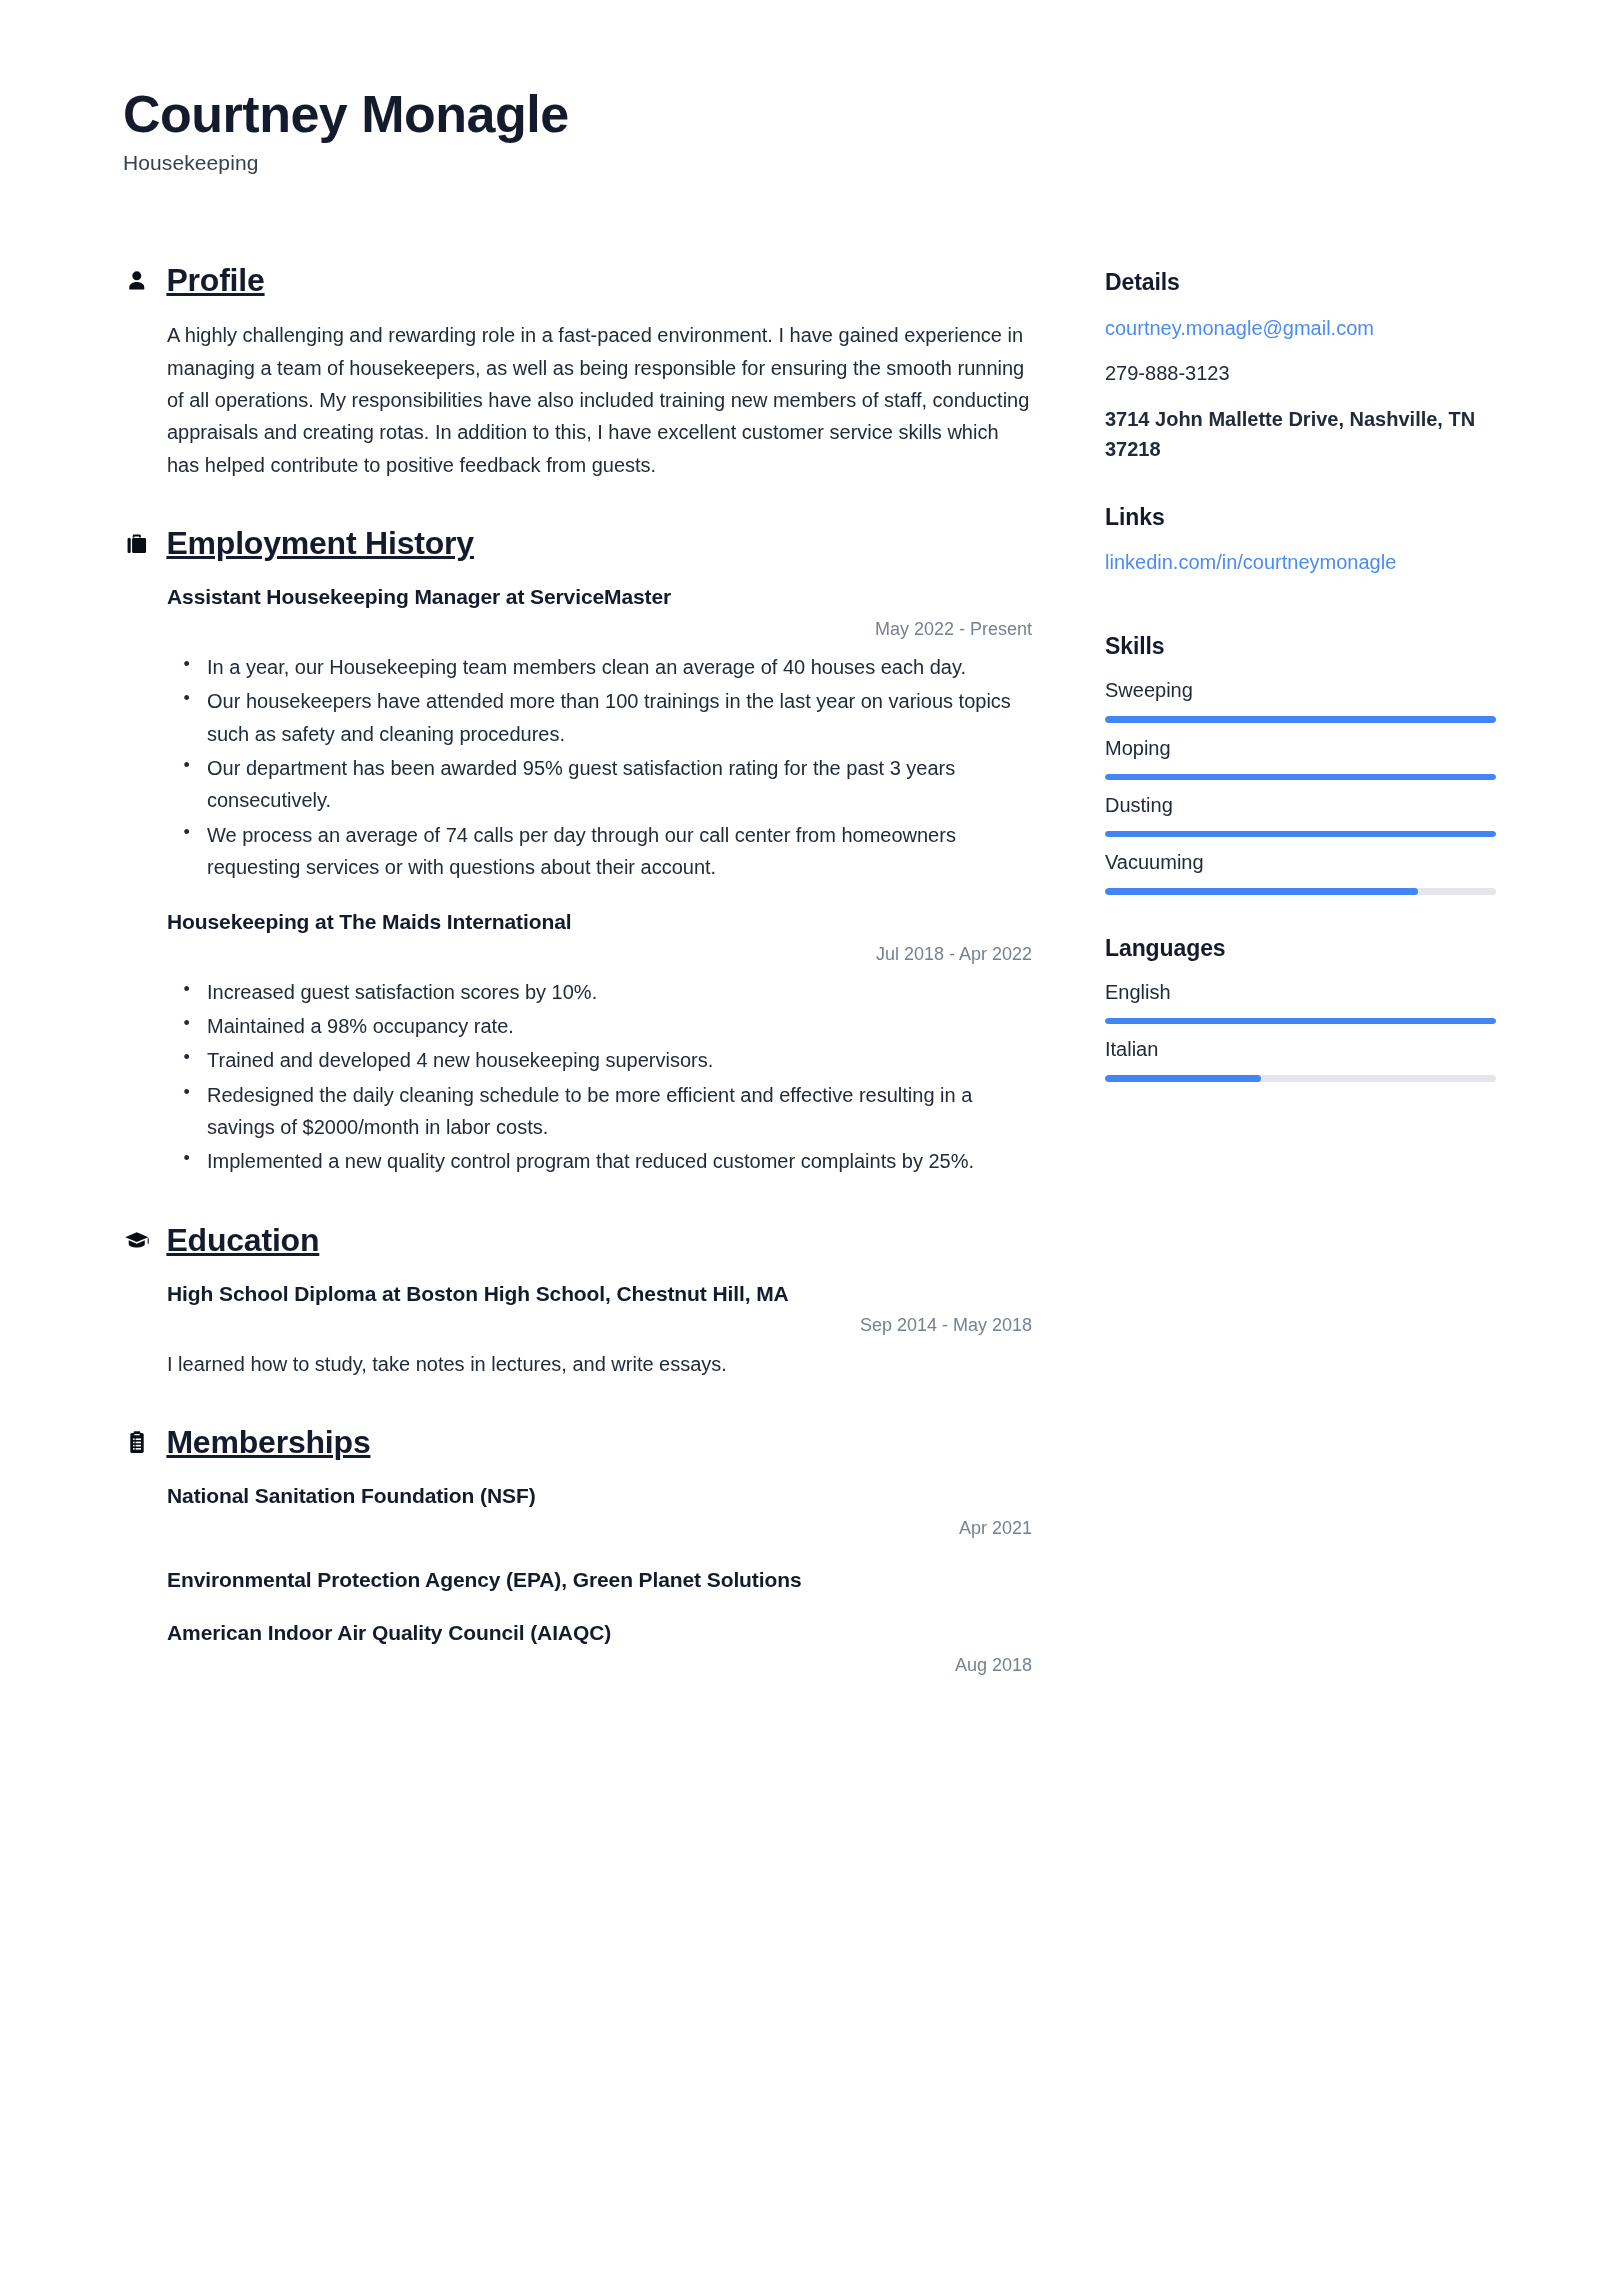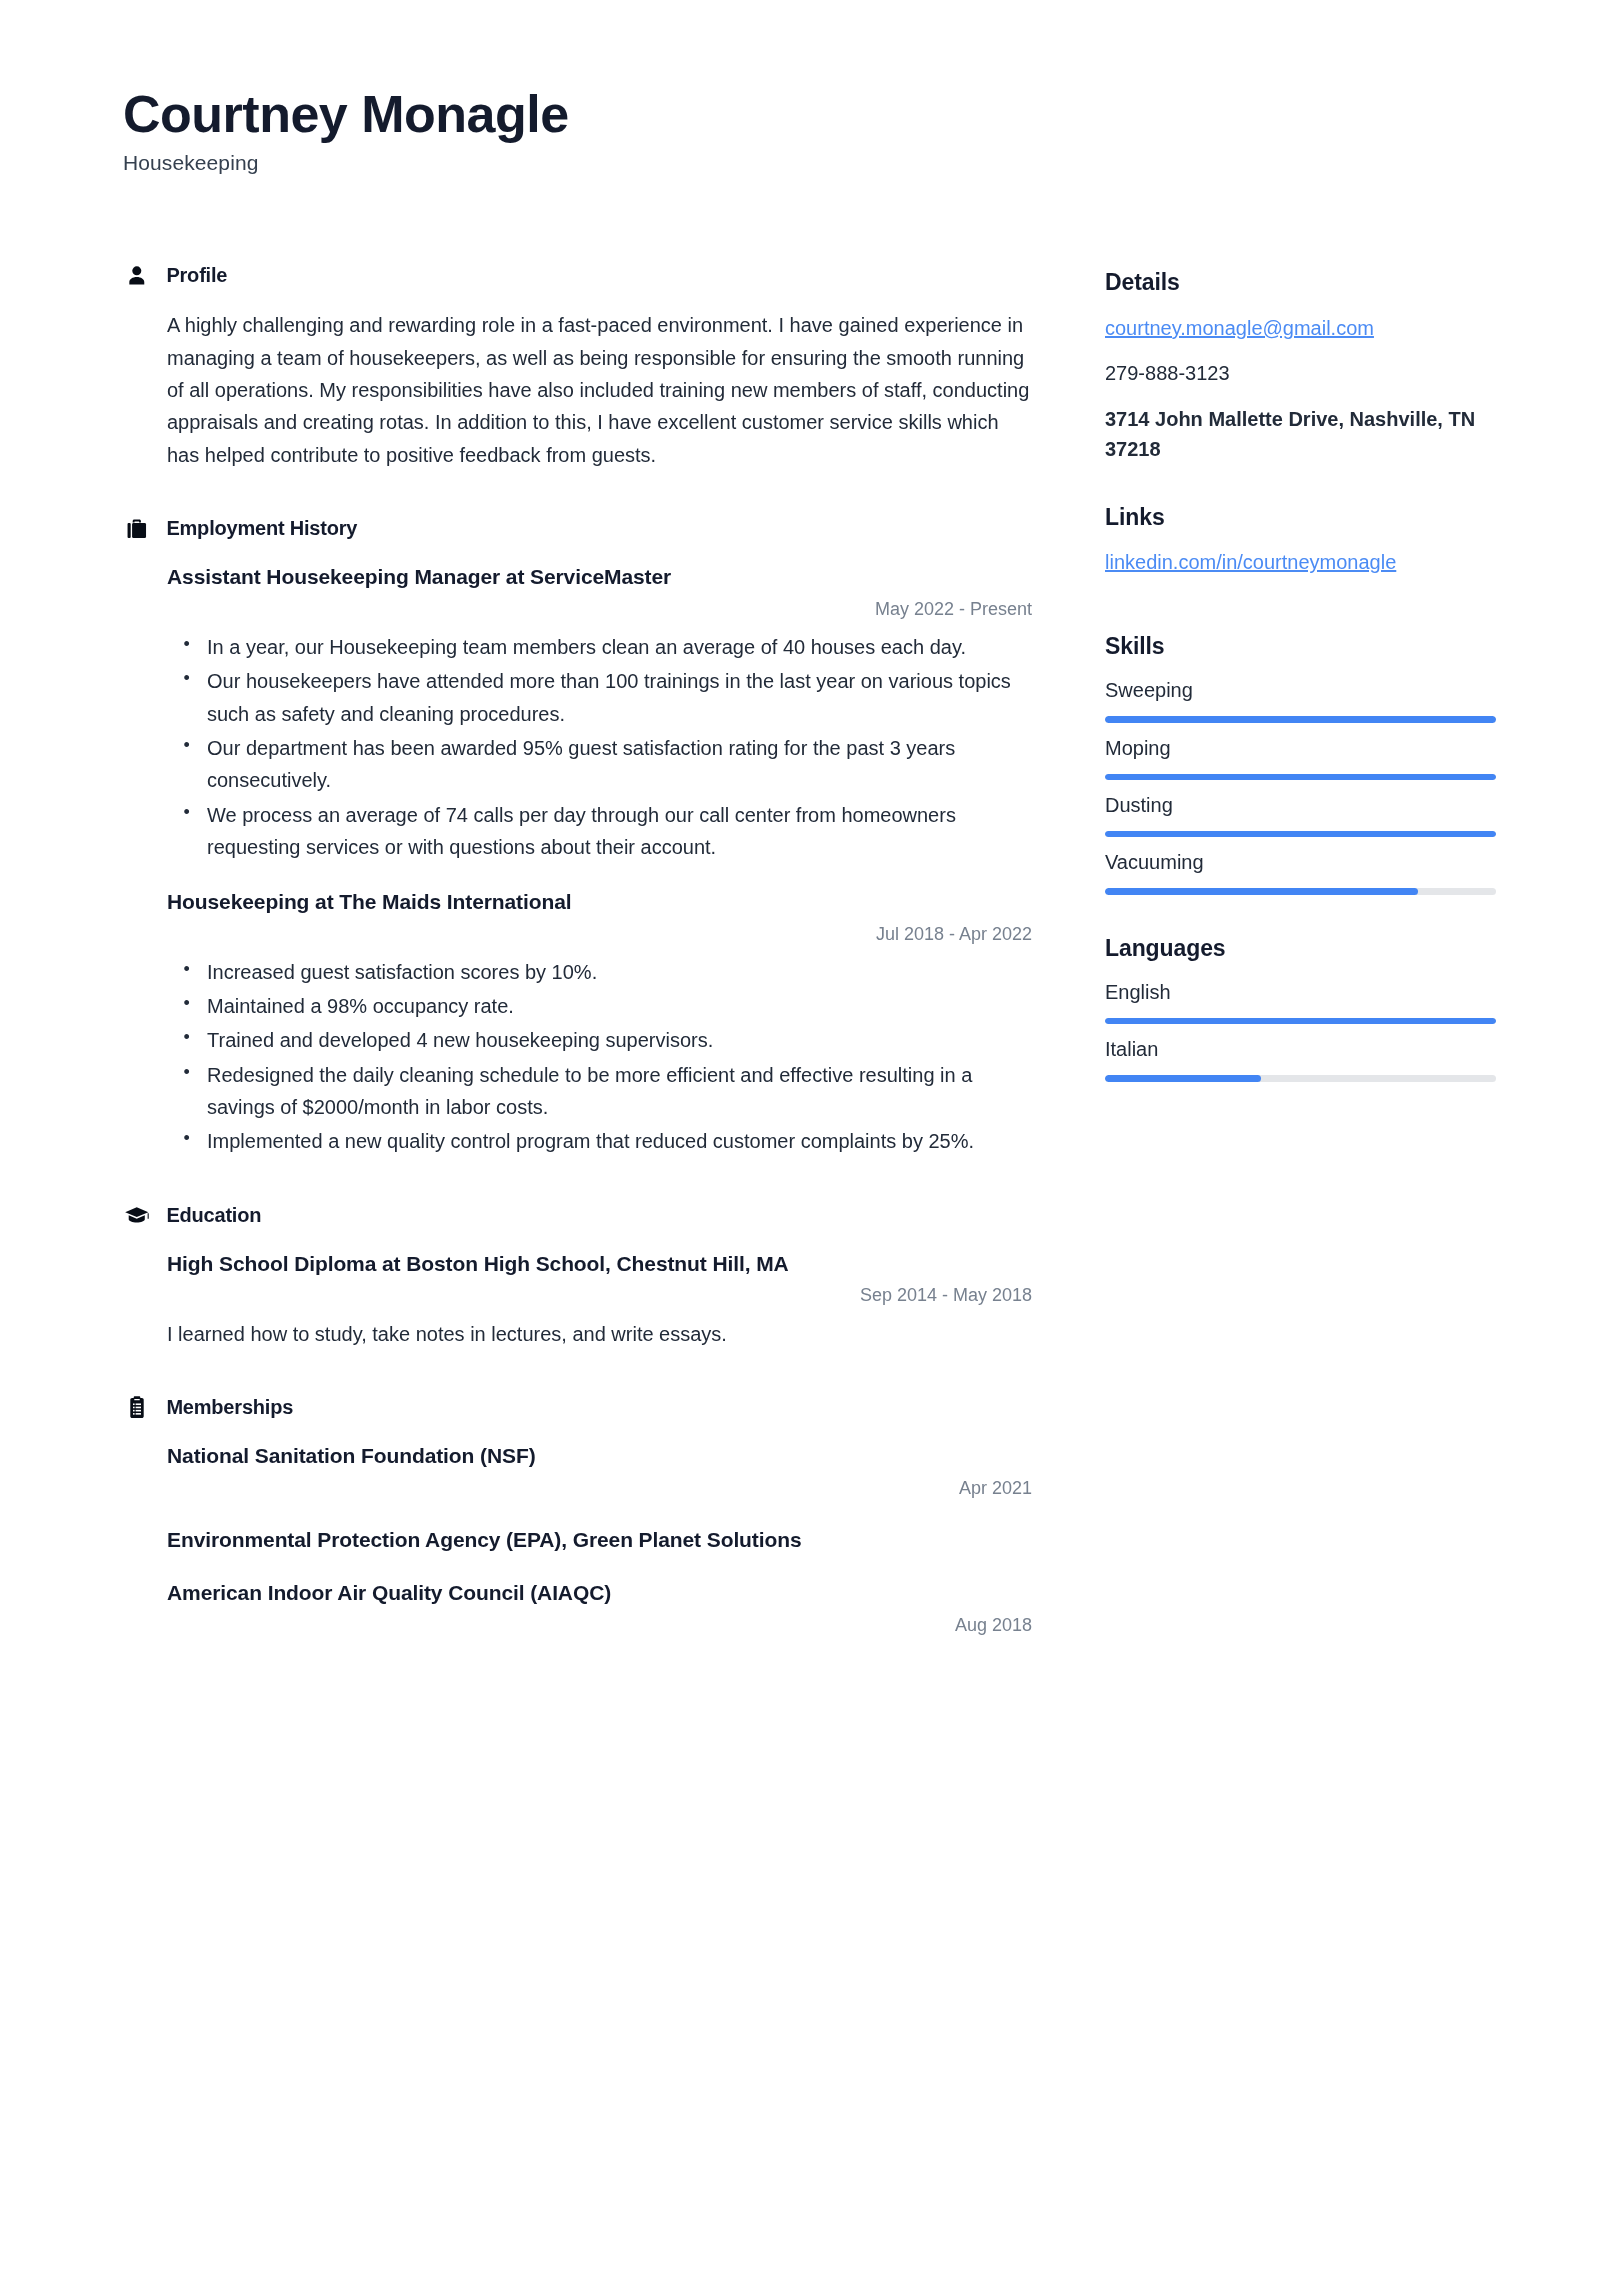--- a/index.html
+++ b/index.html
@@ -54,24 +54,25 @@
     width: 27px;
     height: 27px;
     display: inline-flex;
     align-items: center;
     justify-content: center;
     color: #080d16;
     flex: 0 0 27px;
   }
   .section-icon svg { display: block; }
   .section-title {
-    font-size: 20px;
+    font-size: 32px;
     font-weight: 600;
     color: #141b2d;
     letter-spacing: -0.2px;
+    text-decoration: underline;
   }
   .section-body { padding-left: 44px; }
 
   .para {
     font-size: 20px;
     line-height: 1.62;
     color: #222b39;
     max-width: 873px;
   }
 
@@ -132,21 +133,20 @@
     font-size: 20px;
     line-height: 1.5;
     color: #222b39;
     margin-bottom: 15.5px;
   }
   .side-line:last-child { margin-bottom: 0; font-weight: bold; }
   .side-link {
     font-size: 20px;
     line-height: 1.5;
     color: #4b8bf4;
-    text-decoration: underline;
     display: inline-block;
     margin-bottom: 15.5px;
     word-break: break-word;
     cursor: pointer;
   }
 
   .meter { margin-bottom: 11px; }
   .meter-label {
     font-size: 20px;
     color: #222b39;

